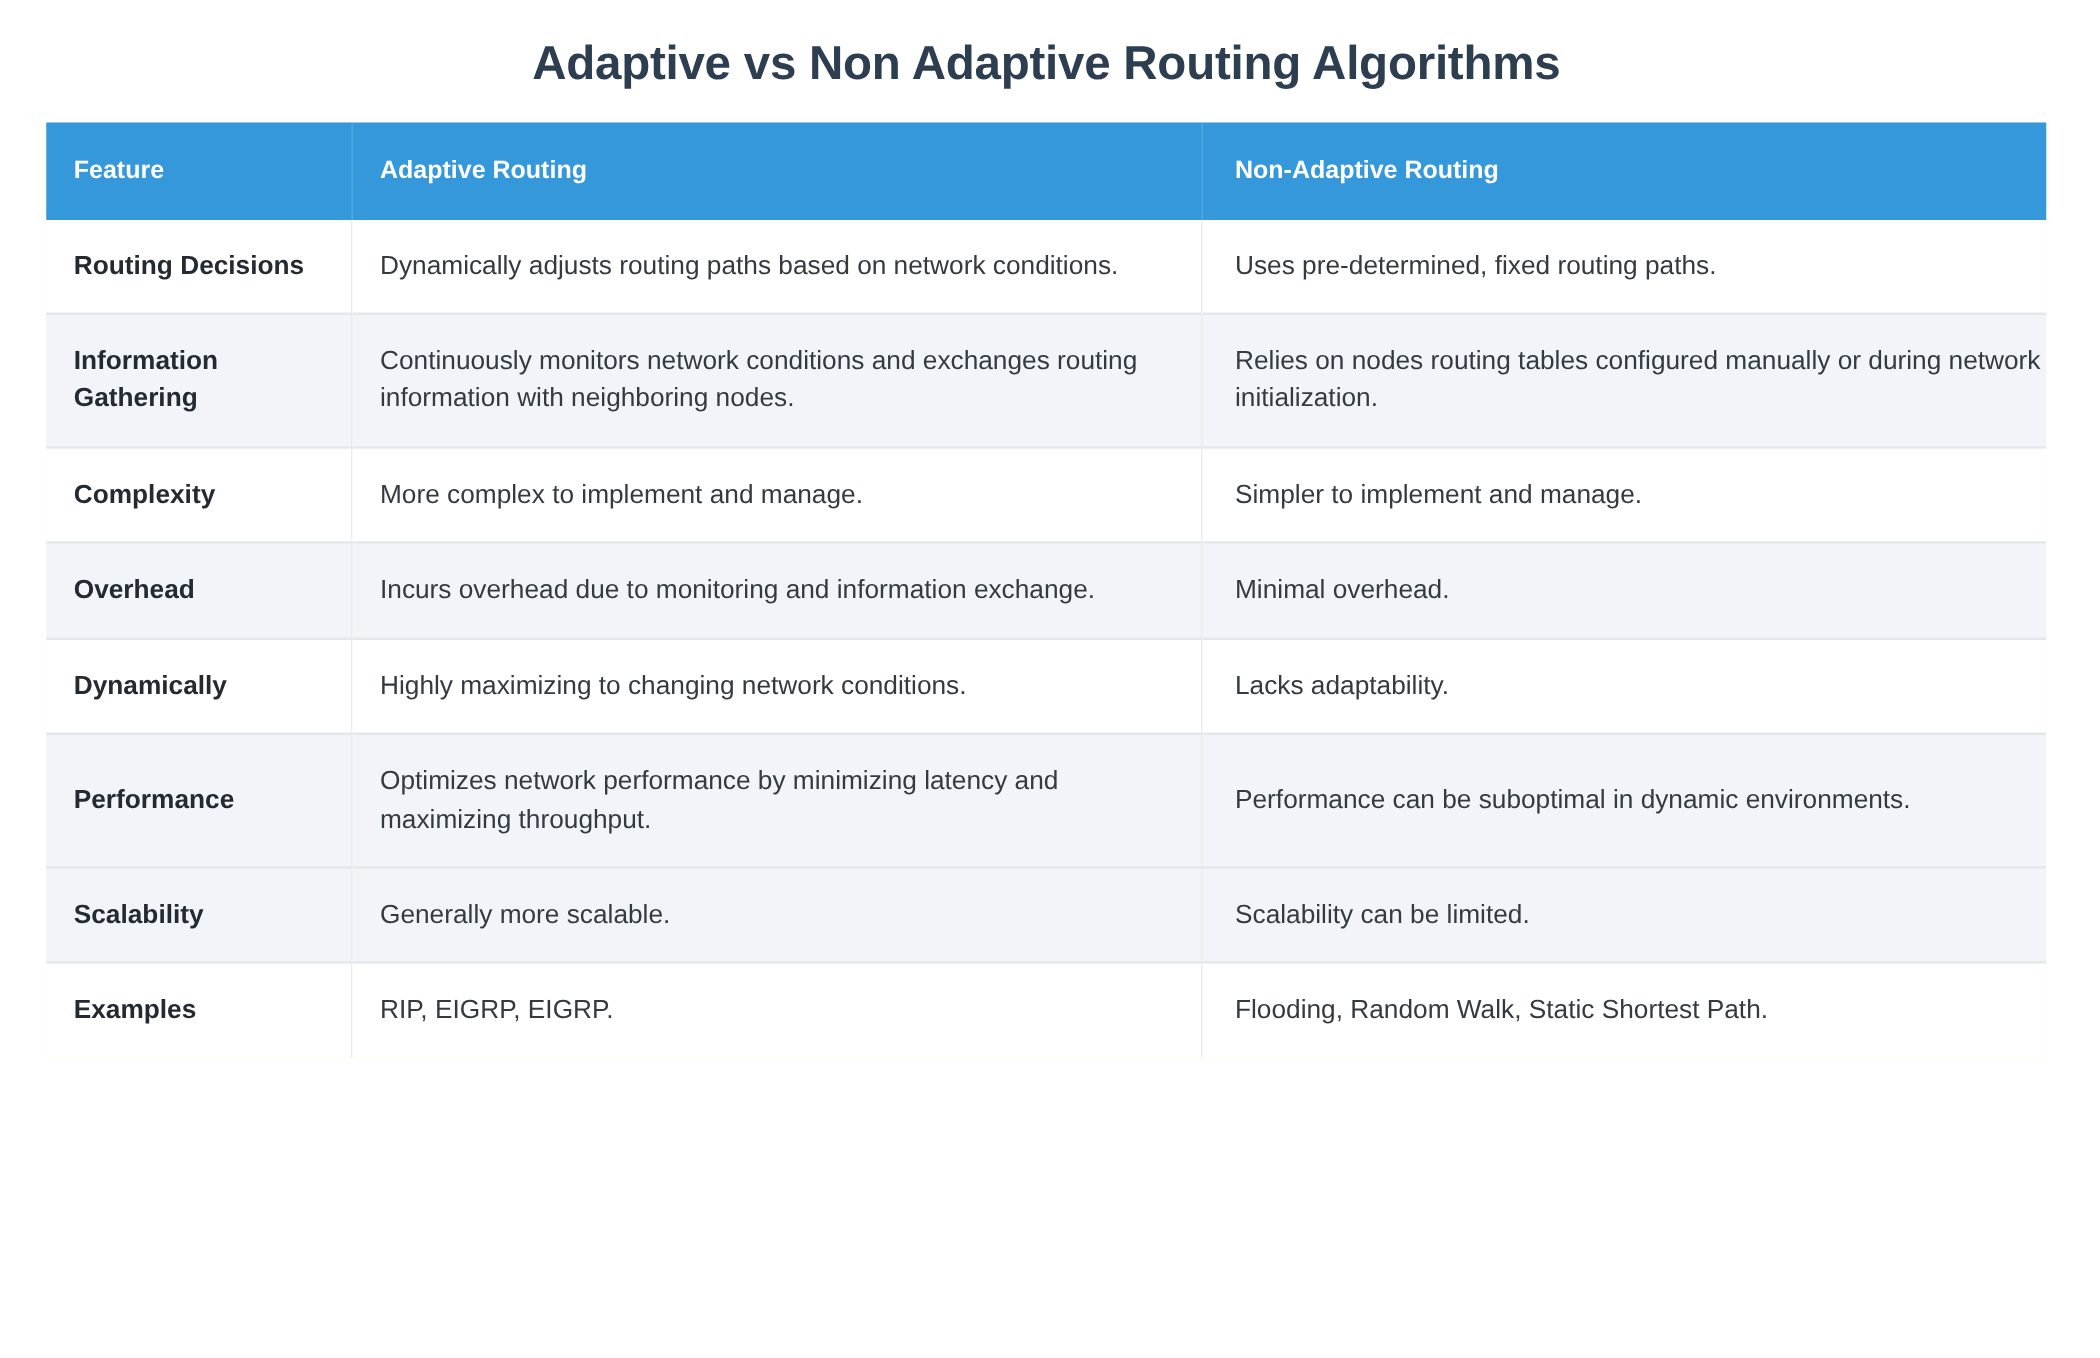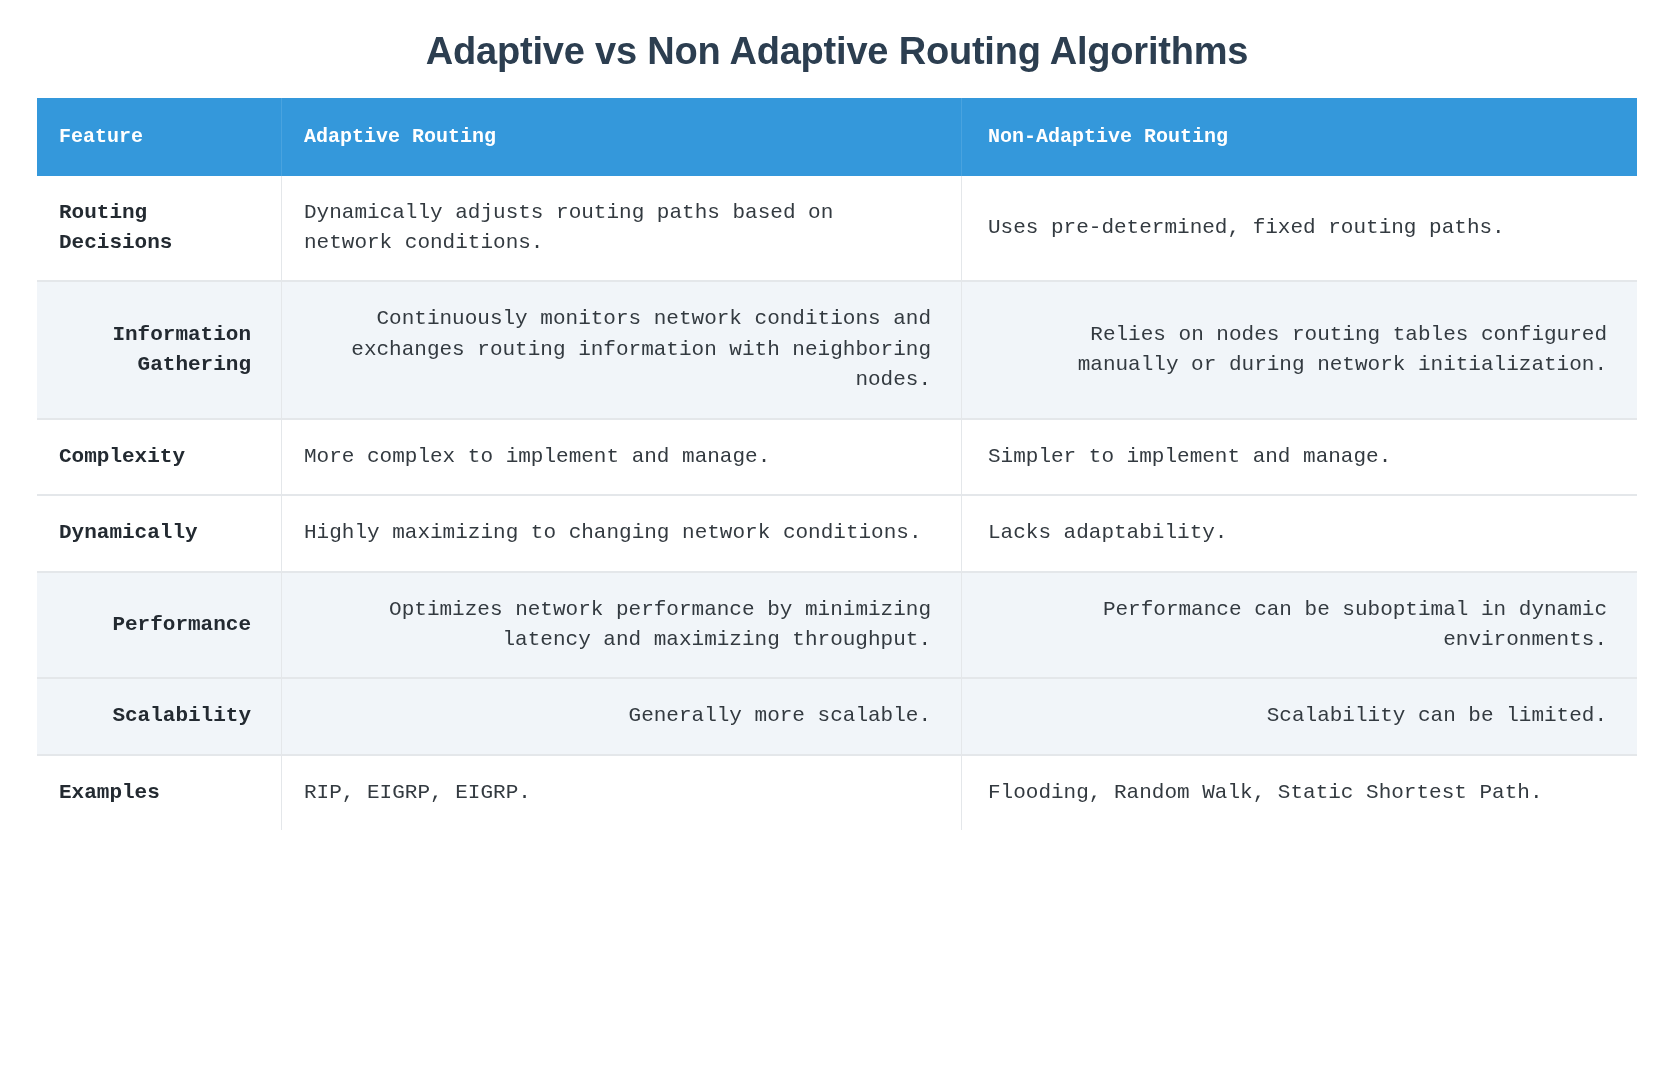--- a/index.html
+++ b/index.html
@@ -40,21 +40,20 @@
     width: 1600px;
     padding-top: 22px;
   }
 
   table.cmp {
     border-collapse: separate;
     border-spacing: 0;
     width: 1600px;
     table-layout: fixed;
     background: #fef9c3;
-    font-family: Liberation Mono, monospace;
   }
 
   table.cmp col.c-feature  { width: 245px; }
   table.cmp col.c-adaptive { width: 680px; }
   table.cmp col.c-nonadapt { width: 675px; }
 
   table.cmp thead th {
     background: #3498db;
     color: #ffffff;
     font-size: 20px;
@@ -71,21 +70,21 @@
     border-right: none;
   }
   table.cmp thead th.th-nonadapt {
     padding-left: 26px;
     margin-top: 20px;
   }
 
   table.cmp tbody td {
     font-size: 21px;
     color: #333a40;
-    padding: 22px 30px 22px 22px;
+    padding: 22px 4px 22px 22px;
     vertical-align: middle;
     line-height: 1.45;
     border-bottom: 2px solid #e4e7ea;
     border-right: 1px solid #e4e7ea;
     background: #ffffff;
     box-sizing: border-box;
     word-wrap: break-word;
   }
   table.cmp tbody td:last-child {
     border-right: none;
@@ -97,21 +96,20 @@
     font-size: 21px;
     padding-left: 22px;
   }
 
   table.cmp tbody td.nonadapt-cell {
     padding-left: 26px;
   }
 
   table.cmp tbody tr.alt td {
     background: #f1f5f9;
-    text-align: right;
   }
 
   table.cmp tbody tr:last-child td {
     border-bottom: none;
   }
 </style>
 </head>
 <body>
 
 <div class="page">
@@ -141,20 +139,25 @@
           <tr class="alt">
             <td class="feature-cell">Information Gathering</td>
             <td class="adaptive-cell">Continuously monitors network conditions and exchanges routing information with neighboring nodes.</td>
             <td class="nonadapt-cell">Relies on nodes routing tables configured manually or during network initialization.</td>
           </tr>
           <tr>
             <td class="feature-cell">Complexity</td>
             <td class="adaptive-cell">More complex to implement and manage.</td>
             <td class="nonadapt-cell">Simpler to implement and manage.</td>
           </tr>
+          <tr class="alt">
+            <td class="feature-cell">Overhead</td>
+            <td class="adaptive-cell">Incurs overhead due to monitoring and information exchange.</td>
+            <td class="nonadapt-cell">Minimal overhead.</td>
+          </tr>
           <tr>
             <td class="feature-cell">Dynamically</td>
             <td class="adaptive-cell">Highly maximizing to changing network conditions.</td>
             <td class="nonadapt-cell">Lacks adaptability.</td>
           </tr>
           <tr class="alt">
             <td class="feature-cell">Performance</td>
             <td class="adaptive-cell">Optimizes network performance by minimizing latency and maximizing throughput.</td>
             <td class="nonadapt-cell">Performance can be suboptimal in dynamic environments.</td>
           </tr>

